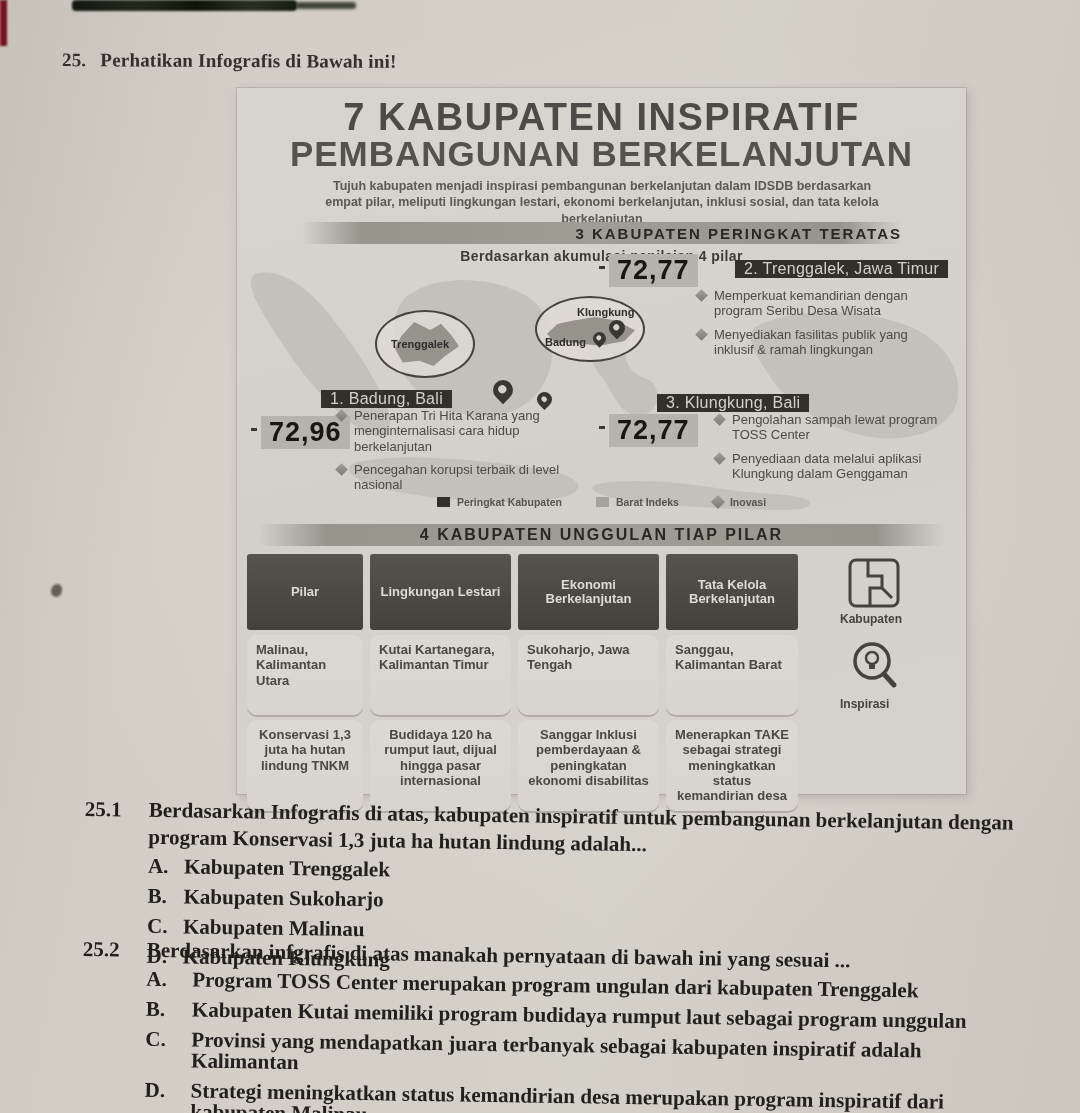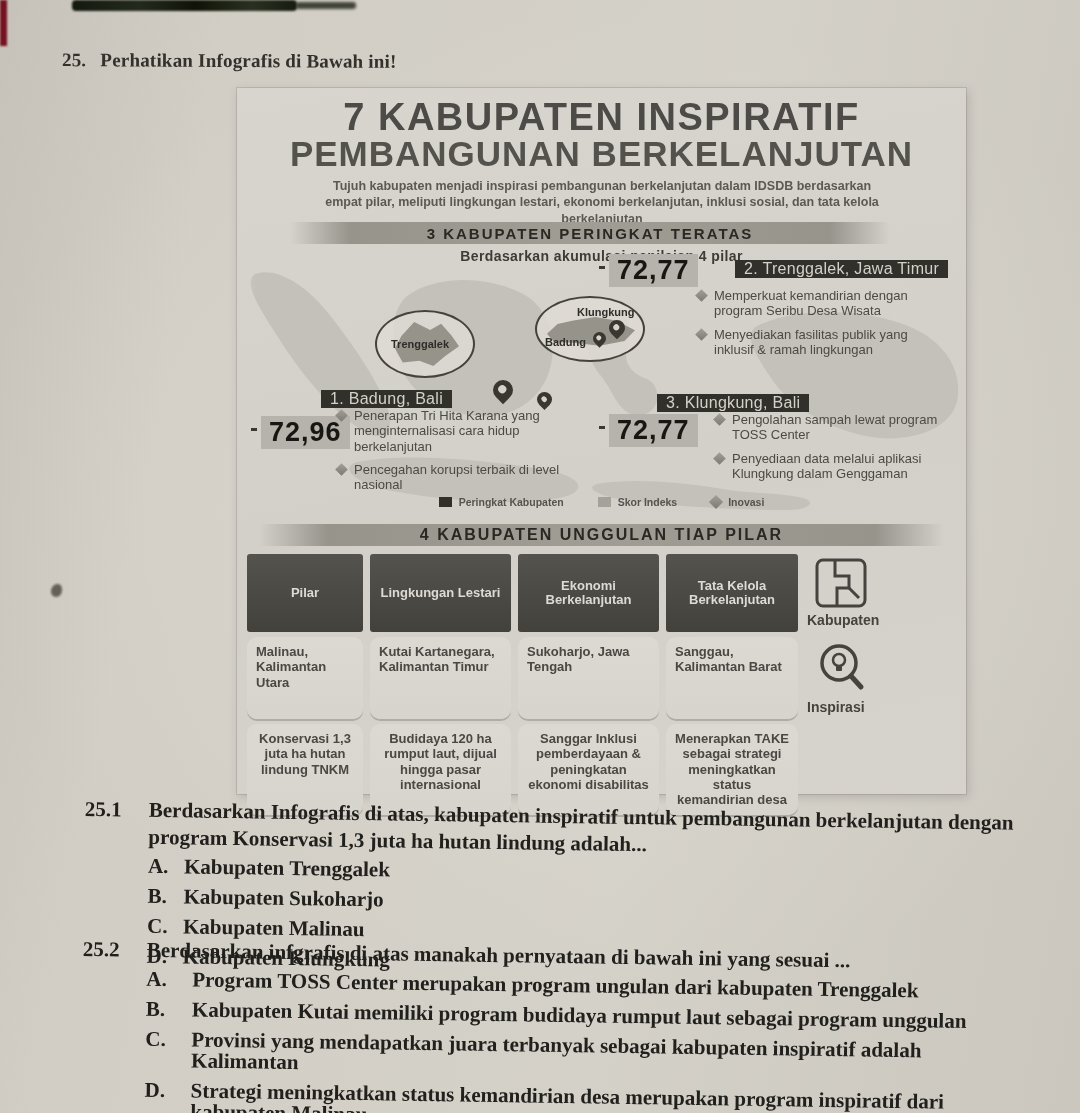--- a/index.html
+++ b/index.html
@@ -26,21 +26,21 @@
   .panel{ position:absolute; left:237px; top:88px; width:729px; height:706px;
     background:linear-gradient(170deg,#d8d5cf 0%, #d3d0ca 55%, #d6d3cc 100%);
     box-shadow:0 0 0 1px rgba(120,117,110,.25), 2px 3px 9px rgba(90,88,82,.25); }
   .ig-title1{ position:absolute; left:0; right:0; top:8px; text-align:center; font-size:38px; font-weight:800; letter-spacing:1.5px; color:#4d4b47; }
   .ig-title2{ position:absolute; left:0; right:0; top:46px; text-align:center; font-size:35px; font-weight:800; letter-spacing:1px; color:#54524d; }
   .ig-sub{ position:absolute; left:85px; top:90px; width:560px; text-align:center; font-size:12.5px; line-height:1.3; color:#5b5954; font-weight:600;}
 
   .banner{ position:absolute; height:22px; display:flex; align-items:center; justify-content:center;
     background:linear-gradient(90deg, rgba(150,147,139,0) 0%, #97948c 10%, #a09d95 50%, #97948c 90%, rgba(150,147,139,0) 100%);
     color:#2a2823; font-weight:800; letter-spacing:2px; font-size:15px; }
-  .banner1{ left:53px; top:134px; width:600px; }
+  .banner1{ left:65px; top:134px; width:600px;justify-content:flex-end; }
   .ig-subhead{ position:absolute; left:0; right:0; top:160px; text-align:center; font-size:14px; font-weight:700; color:#3d3b36; letter-spacing:.4px; }
 
   
   .map-svg{ position:absolute; left:0; top:168px; width:729px; height:262px; }
   .oval{ position:absolute; border:2px solid #44423d; border-radius:50%; background:rgba(222,219,212,.85); }
   .oval-trg{ left:138px; top:222px; width:100px; height:68px; }
   .oval-bali{ left:298px; top:208px; width:110px; height:66px; }
   .oval .blob{ position:absolute; background:#96938b; }
   .blob-trg{ left:18px; top:10px; width:64px; height:44px; clip-path:polygon(30% 0,55% 18%,72% 4%,88% 30%,100% 55%,78% 78%,60% 100%,38% 88%,12% 92%,0 60%,10% 32%); }
   .blob-bali{ left:10px; top:16px; width:88px; height:36px; clip-path:polygon(0 55%,12% 28%,30% 18%,55% 8%,78% 18%,100% 45%,88% 75%,60% 88%,30% 80%,8% 78%); }
@@ -82,21 +82,21 @@
   .sw-diam{ width:10px; height:10px; background:linear-gradient(135deg,#a3a098,#7c7972); transform:rotate(45deg); }
 
   
   .banner2{ left:22px; top:436px; width:685px; font-size:16px; }
   .ptable{ position:absolute; left:10px; top:466px; width:710px; display:grid;
     grid-template-columns:116px 141px 141px 132px 152px; grid-auto-rows:auto; column-gap:7px; row-gap:5px; }
   .hpill{ background:linear-gradient(180deg,#55534d,#43413c); color:#dedbd4; border-radius:3px; min-height:40px;
     display:flex; align-items:center; justify-content:center; text-align:center; font-size:13px; font-weight:800; line-height:1.1; padding:3px 6px; }
   .cell{ background:linear-gradient(180deg,#dcd9d3,#d7d4ce); border-radius:10px; padding:7px 9px; font-size:13px; line-height:1.18; color:#4a4843; font-weight:600; box-shadow:0 2px 0 rgba(130,127,120,.45); }
   .cell-c{ text-align:center; }
-  .rowlab{ display:flex; flex-direction:column; align-items:flex-start; justify-content:flex-end; padding:4px 2px; font-size:14px; font-weight:700; color:#45433e; }
+  .rowlab{ display:flex; flex-direction:column; align-items:flex-start; justify-content:flex-end; padding:4px 2px; font-size:12px; font-weight:700; color:#45433e;margin-left:33px; }
   .rowlab .ric{ margin:0 0 4px 8px; }
   .rowlab2{ align-items:flex-start; }
 
   
   .questions{ position:absolute; left:0; top:0; width:1080px; height:1113px; transform:rotate(.85deg); transform-origin:90px 800px;
     font-family:"Liberation Serif", serif; color:#21201c; }
   .q{ position:absolute; left:85px; width:948px; font-size:21px; font-weight:600; line-height:1.28; }
   .q-text{ padding-left:64px; text-indent:-64px; }
   .q .qn{ display:inline-block; width:64px; text-indent:0; }
   .q1{ top:796px; }
@@ -193,21 +193,21 @@
       </div>
     </div>
 
     <div class="legend">
       <div class="legend-item">
         <span class="sw sw-dark"></span>
         <span>Peringkat Kabupaten</span>
       </div>
       <div class="legend-item">
         <span class="sw sw-gray"></span>
-        <span>Skor Indeks</span>
+        <span>Barat Indeks</span>
       </div>
       <div class="legend-item">
         <span class="sw-diam"></span>
         <span>Inovasi</span>
       </div>
     </div>
 
     <div class="banner banner2">
       <span>4 KABUPATEN UNGGULAN TIAP PILAR</span>
     </div>

